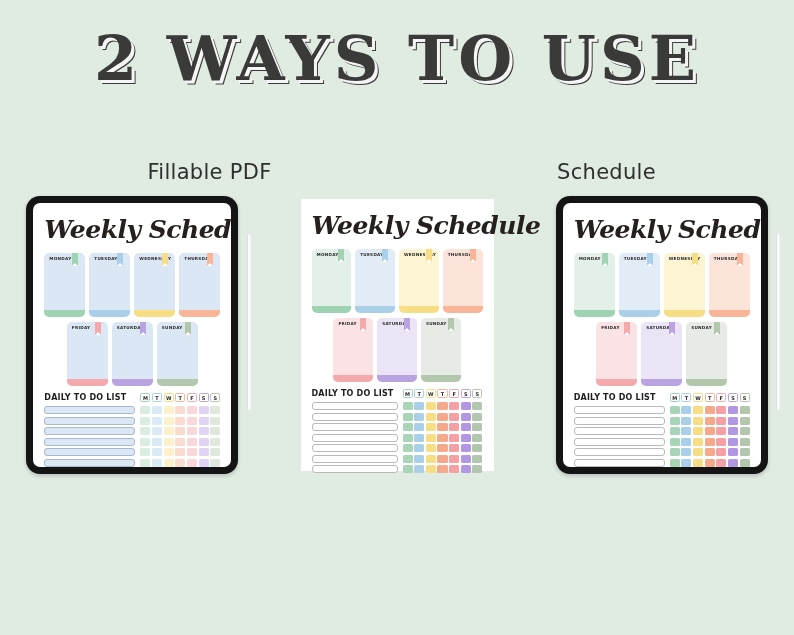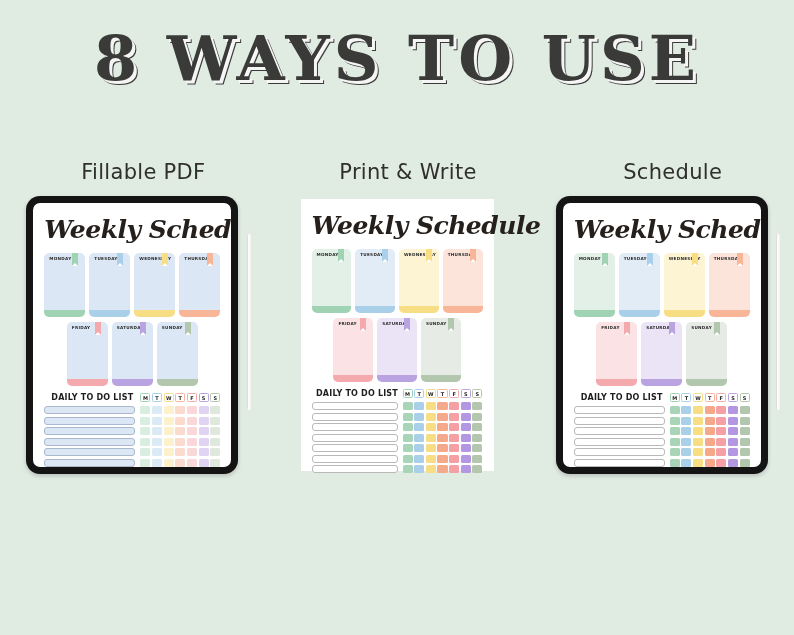--- a/index.html
+++ b/index.html
@@ -181,21 +181,20 @@
 
   
   .todo-head {
     display: flex;
     align-items: center;
     margin-top: 2px;
     margin-bottom: 4px;
   }
   .todo-title {
     flex: 1;
-    text-align: center;
     font-size: 8px;
     font-weight: bold;
     letter-spacing: 0.2px;
     color: #1e1e1e;
     font-family: "DejaVu Sans", sans-serif;
   }
   .dow-row {
     width: 80px;
     display: flex;
     gap: 1.5px;
@@ -230,25 +229,24 @@
 
   
   .variant-fillable .line { background: #dce7f5; border-color: #a9b8cc; }
   .variant-fillable .day-body { background: #dce7f5 !important; }
   .variant-fillable .cell { opacity: 0.42; }
   .variant-fillable .dow { border-color: #cfcfcf; }
 </style>
 </head>
 <body>
 
-<div class="headline">8 WAYS TO USE</div>
+<div class="headline">2 WAYS TO USE</div>
 
 <div class="labels">
   <div class="col-label">Fillable PDF</div>
-  <div class="col-label">Print &amp; Write</div>
   <div class="col-label">Schedule</div>
 </div>
 
 <div class="stage">
 
   <div class="col">
     <div class="tablet">
       <div class="screen">
         <div class="sheet variant-fillable">
             <div class="sheet-title">Weekly Schedule</div>

